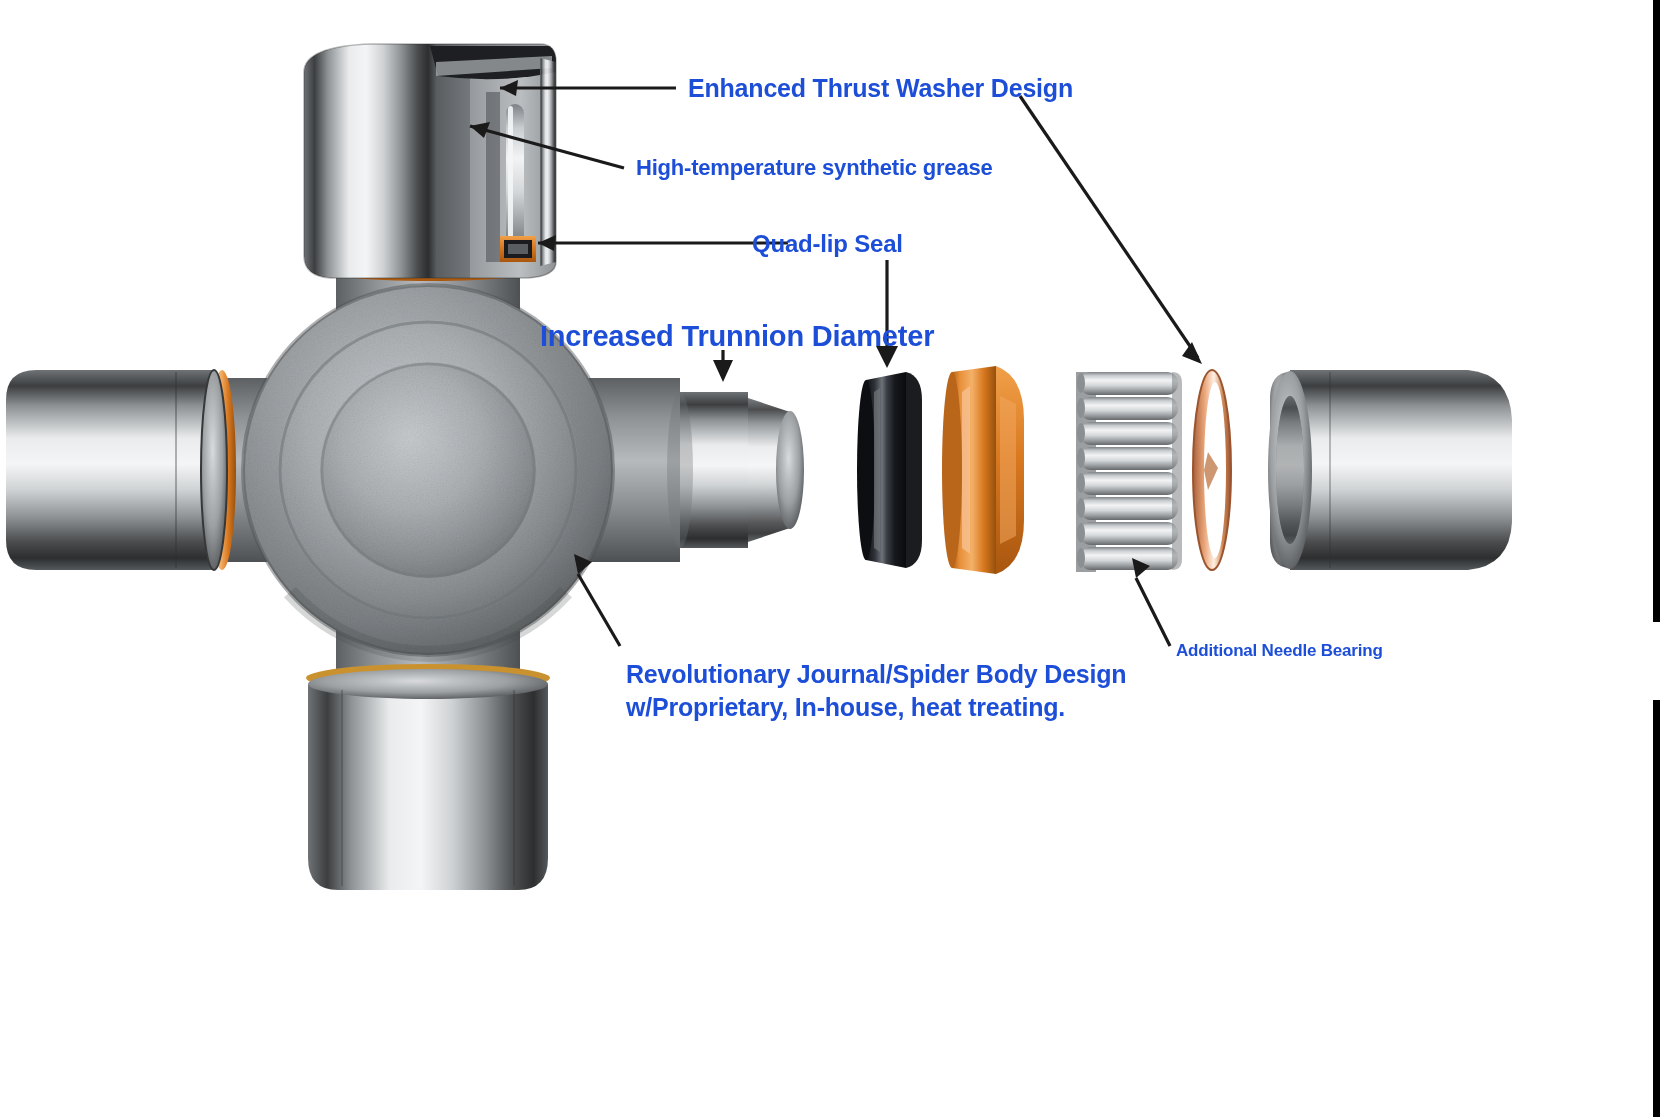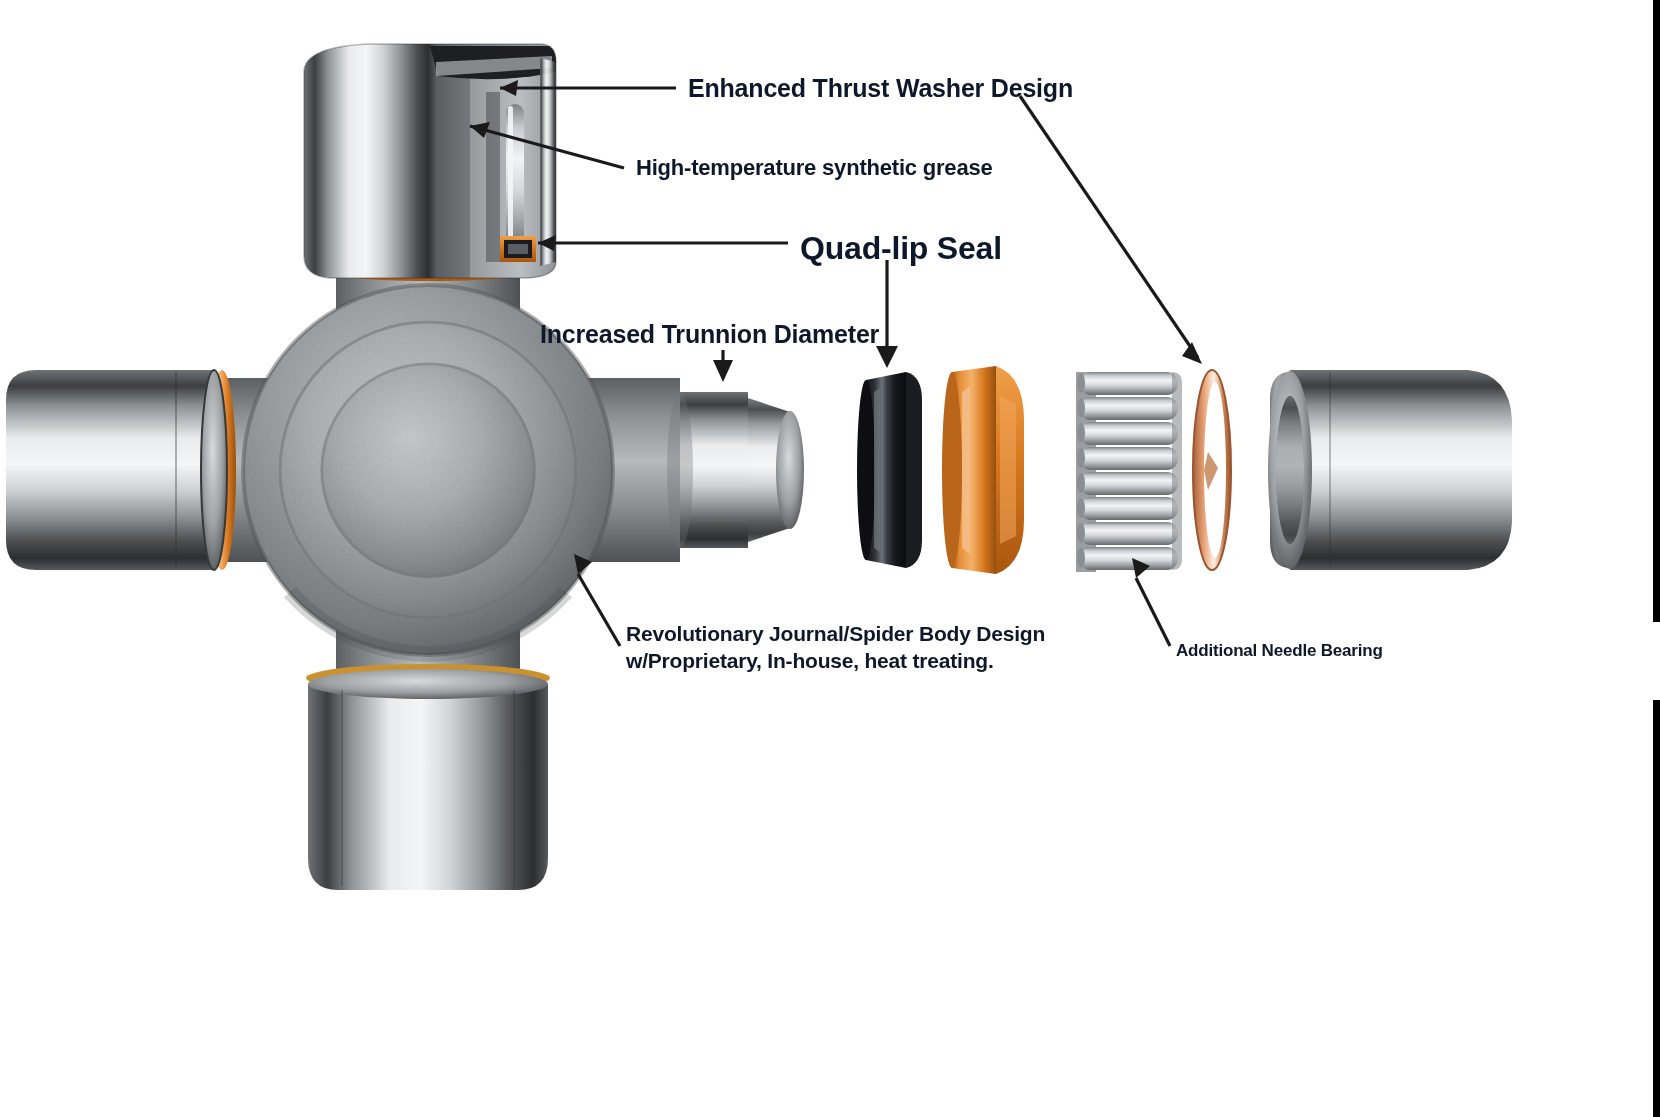--- a/index.html
+++ b/index.html
@@ -1,19 +1,19 @@
 <!DOCTYPE html>
 <html><head>
 <meta charset="utf-8">
 <style>
   html,body{margin:0;padding:0;background:#ffffff;}
   body{width:1660px;height:1117px;font-family:"Liberation Sans",sans-serif;overflow:hidden;}
   #stage{position:relative;width:1660px;height:1117px;background:#fff;}
 
-  .lbl{position:absolute;font-weight:bold;color:#0f172a;letter-spacing:-0.2px;white-space:nowrap;}
+  .lbl{position:absolute;font-weight:bold;color:#1d4ed8;letter-spacing:-0.2px;white-space:nowrap;}
   .lbl.two-line{white-space:normal;line-height:1.30;}
 
   svg.overlay{position:absolute;left:0;top:0;width:1660px;height:1117px;pointer-events:none;}
 
   .edge-bar{position:absolute;background:#000;}
 </style>
 </head>
 <body>
 
 <div id="stage">
@@ -315,24 +315,24 @@
       <path d="M1136,578 L1132,558 L1150,566 Z"></path>
       <path d="M1202,364 L1182,356 L1192,342 Z"></path>
       <path d="M887,368 L876,346 L898,346 Z"></path>
     </g>
   </svg>
 
   <div class="lbl" style="left:688px;top:74px;font-size:25px;">Enhanced Thrust Washer Design</div>
 
   <div class="lbl" style="left:636px;top:155px;font-size:22px;">High-temperature synthetic grease</div>
 
-  <div class="lbl" style="left:800px;top:230px;font-size:32px;">Quad-lip Seal</div>
-
-  <div class="lbl" style="left:540px;top:320px;font-size:25px;">Increased Trunnion Diameter</div>
-
-  <div class="lbl two-line" style="left:626px;top:620px;font-size:21px;width:520px;"><span>Revolutionary Journal/Spider Body Design</span><br><span>w/Proprietary, In-house, heat treating.</span></div>
+  <div class="lbl" style="left:752px;top:230px;font-size:24px;">Quad-lip Seal</div>
+
+  <div class="lbl" style="left:540px;top:320px;font-size:29px;">Increased Trunnion Diameter</div>
+
+  <div class="lbl two-line" style="left:626px;top:658px;font-size:25px;width:520px;"><span>Revolutionary Journal/Spider Body Design</span><br><span>w/Proprietary, In-house, heat treating.</span></div>
 
   <div class="lbl" style="left:1176px;top:641px;font-size:17px;">Additional Needle Bearing</div>
 
   <div class="edge-bar" style="left:1653px;top:0px;width:7px;height:622px;"></div>
   <div class="edge-bar" style="left:1653px;top:700px;width:7px;height:417px;"></div>
 
 </div>
 
 </body></html>

